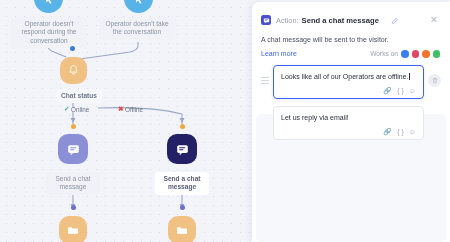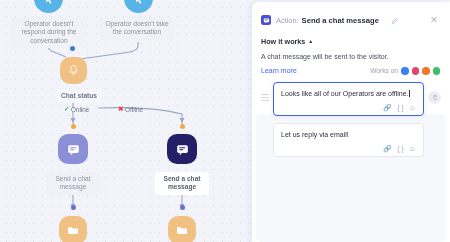--- a/index.html
+++ b/index.html
@@ -213,24 +213,20 @@
     <span class="act-word">Action:</span>
     <span class="act-title">Send a chat message</span>
     <span class="pencil">
       <svg width="8" height="8" viewBox="0 0 24 24">
         <path d="M4 18.5 L4.2 15.2 L15.5 4 L19.5 8 L8.3 19.2 Z" fill="none" stroke="#7f93e8" stroke-width="1.8"></path>
       </svg>
     </span>
     <span class="closex">✕</span>
   </div>
 
-  <div class="sect-h">
-    <span>How it works</span>
-    <span class="caret">▲</span>
-  </div>
 
   <div class="desc">A chat message will be sent to the visitor.</div>
 
   <div class="row-lm">
     <span class="learn">Learn more</span>
     <span class="works">
       <span class="works-t">Works on</span>
       <span class="chip" style="background:#3b7ff5;"></span>
       <span class="chip" style="background:#e0456e;"></span>
       <span class="chip" style="background:#f2762e;"></span>

